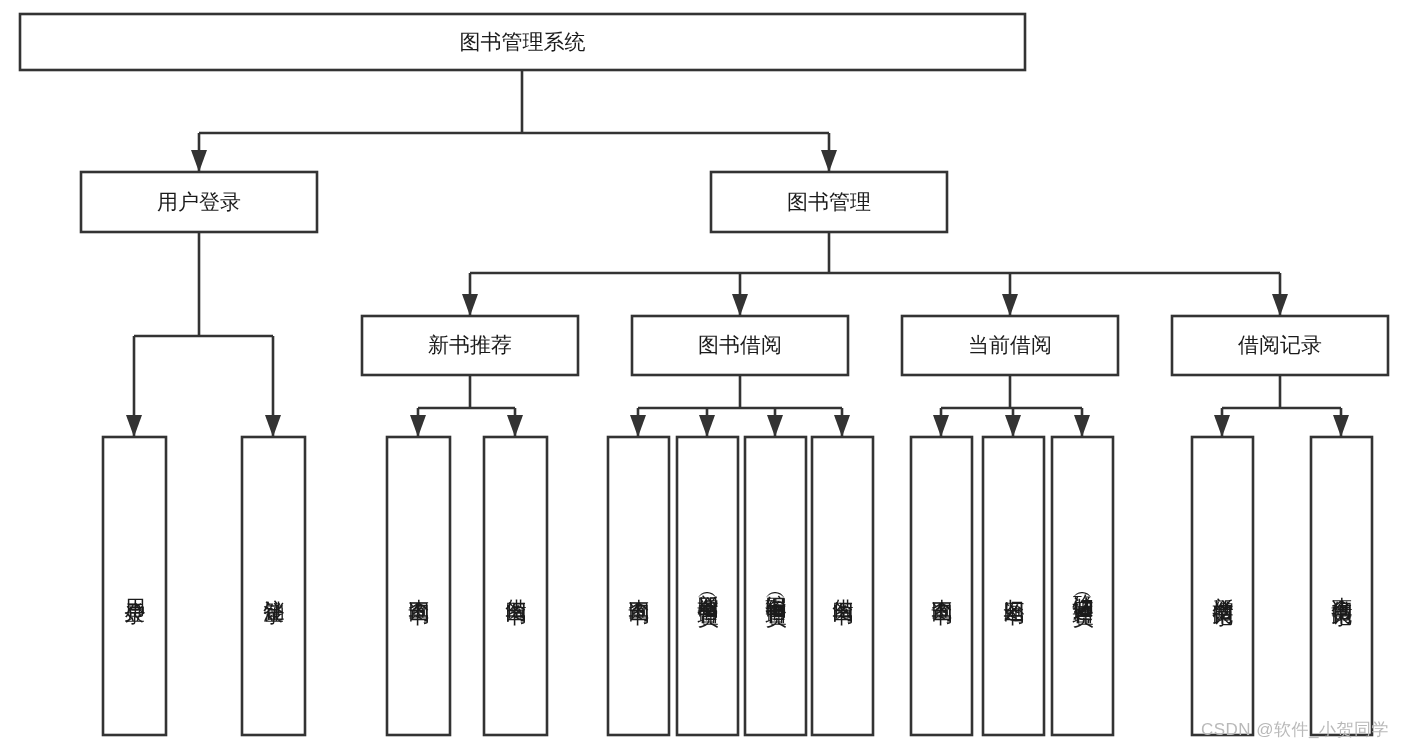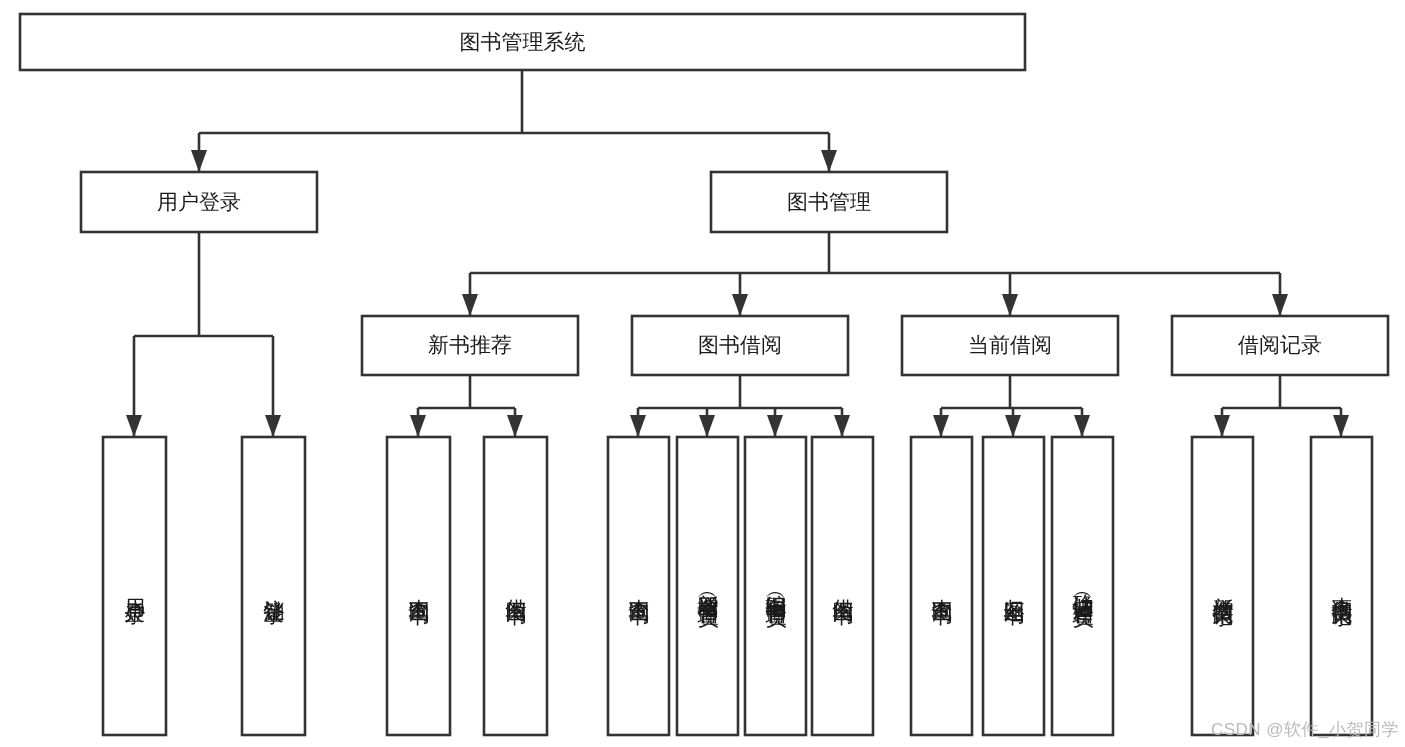--- a/index.html
+++ b/index.html
@@ -60,21 +60,21 @@
     color: #1b1b1b;
     letter-spacing: 2px;
     display: flex;
     align-items: center;
     justify-content: center;
     white-space: nowrap;
     pointer-events: none;
   }
   #watermark {
     position: absolute;
-    right: 6px;
+    right: 16px;
     bottom: 6px;
     font-family: "Liberation Sans", "DejaVu Sans", sans-serif;
     font-size: 17px;
     color: #b9b9b9;
     white-space: nowrap;
     letter-spacing: 0.5px;
   }
 </style>
 </head>
 <body>

